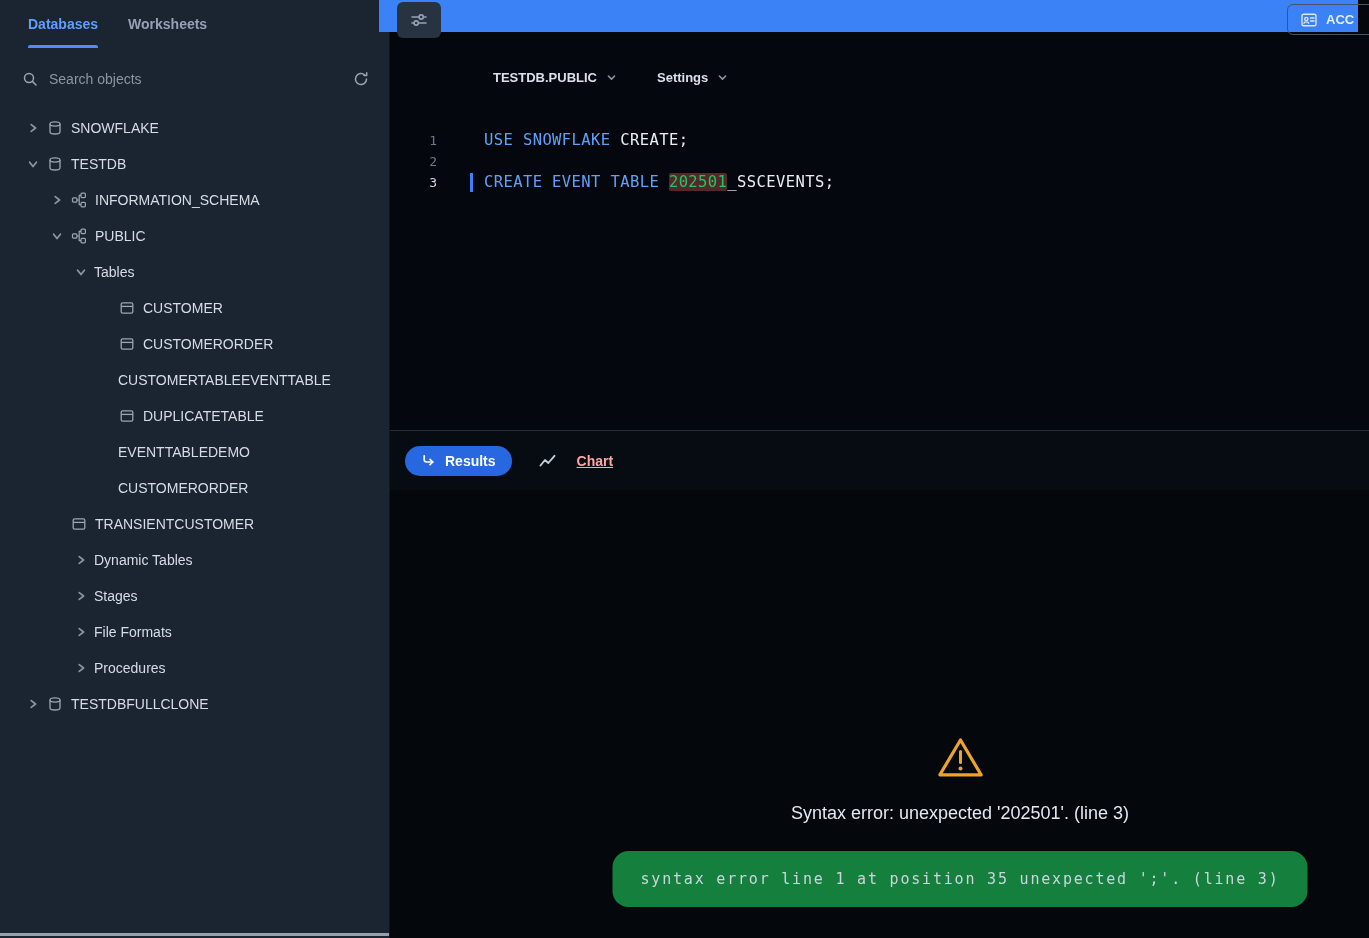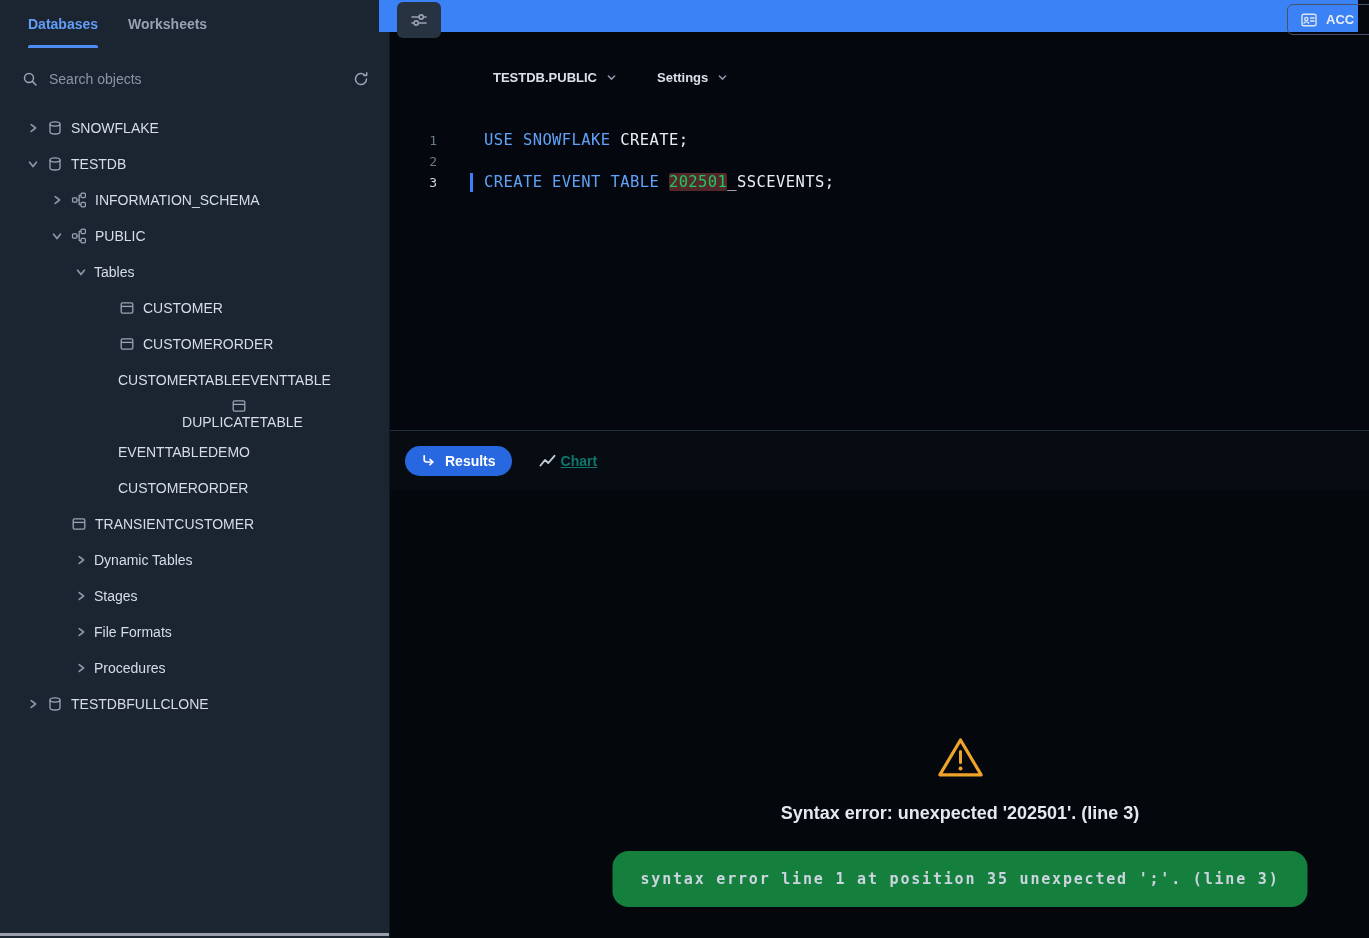--- a/index.html
+++ b/index.html
@@ -58,24 +58,24 @@
   
   .resultsbar {
     position: absolute; left: 390px; top: 430px; width: 979px; height: 60px;
     background: #070c12; border-top: 1px solid #252e3b;
     display: flex; align-items: center; padding-left: 15px;
   }
   .results-pill {
     display: flex; align-items: center; gap: 9px; height: 30px; padding: 0 16px;
     background: #2767e0; border-radius: 16px; color: #ffffff; font-size: 14px; font-weight: 700; cursor: pointer;
   }
-  .chart-tab { display: flex; align-items: center; gap: 5px; margin-left: 27px; color: #0f766e; font-size: 14px; font-weight: 600; cursor: pointer; text-decoration: underline; }
+  .chart-tab { display: flex; align-items: center; gap: 21px; margin-left: 27px; color: #fca5a5; font-size: 14px; font-weight: 600; cursor: pointer; text-decoration: underline; }
   
   .results-panel { position: absolute; left: 390px; top: 490px; width: 979px; height: 448px; background: #04070c; }
-  .error-wrap { position: absolute; left: 570px; top: 245px; transform: translateX(-50%); display: flex; flex-direction: column; align-items: center; white-space: nowrap; font-weight: bold; }
+  .error-wrap { position: absolute; left: 570px; top: 245px; transform: translateX(-50%); display: flex; flex-direction: column; align-items: center; white-space: nowrap; }
   .error-title { margin-top: 24px; font-size: 18px; color: #e3e9f0; }
   .error-detail {
     margin-top: 27px; background: #15803d; border-radius: 16px; padding: 19px 28px;
     font-family: "DejaVu Sans Mono", monospace; font-size: 15px; letter-spacing: 1.8px; color: #ccd4df;
   }
 </style>
 </head>
 <body>
 
 <div class="sidebar">
@@ -192,21 +192,21 @@
             <path d="M2.2 6.4 h11.6"></path>
           </svg>
         </span>
     <span class="tree-label">CUSTOMERORDER</span>
   </div>
       <div class="tree-item" style="padding-left: 88px; text-align: right;">
     <span class="chev-slot"></span>
 
     <span class="tree-label">CUSTOMERTABLEEVENTTABLE</span>
   </div>
-      <div class="tree-item" style="padding-left: 88px; flex-direction: column;">
+      <div class="tree-item" style="padding-left: 88px;">
     <span class="chev-slot"></span>
     <span class="icon-slot">
           <svg width="16" height="16" viewBox="0 0 16 16" fill="none" stroke="currentColor" stroke-width="1.3">
             <rect x="2.2" y="2.8" width="11.6" height="10.4" rx="1.4"></rect>
             <path d="M2.2 6.4 h11.6"></path>
           </svg>
         </span>
     <span class="tree-label">DUPLICATETABLE</span>
   </div>
       <div class="tree-item" style="padding-left: 88px;">

